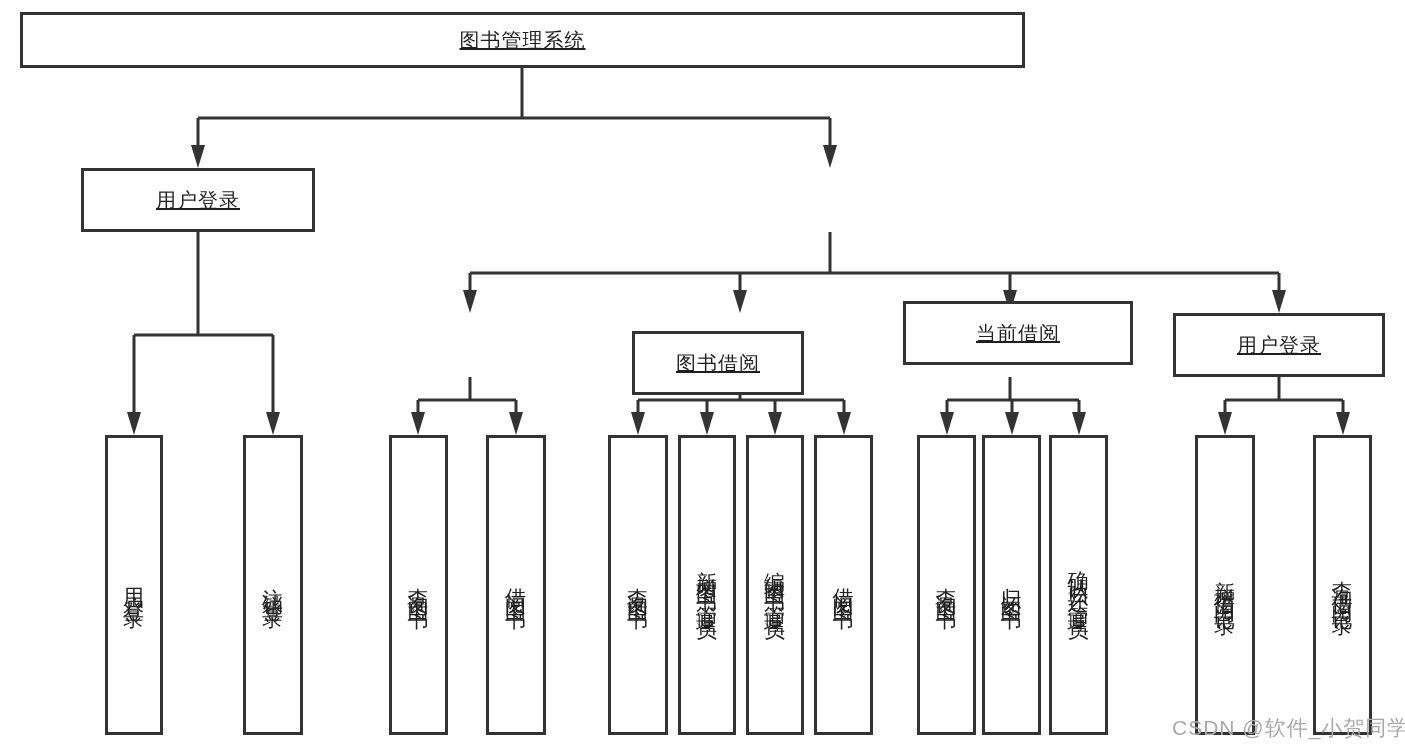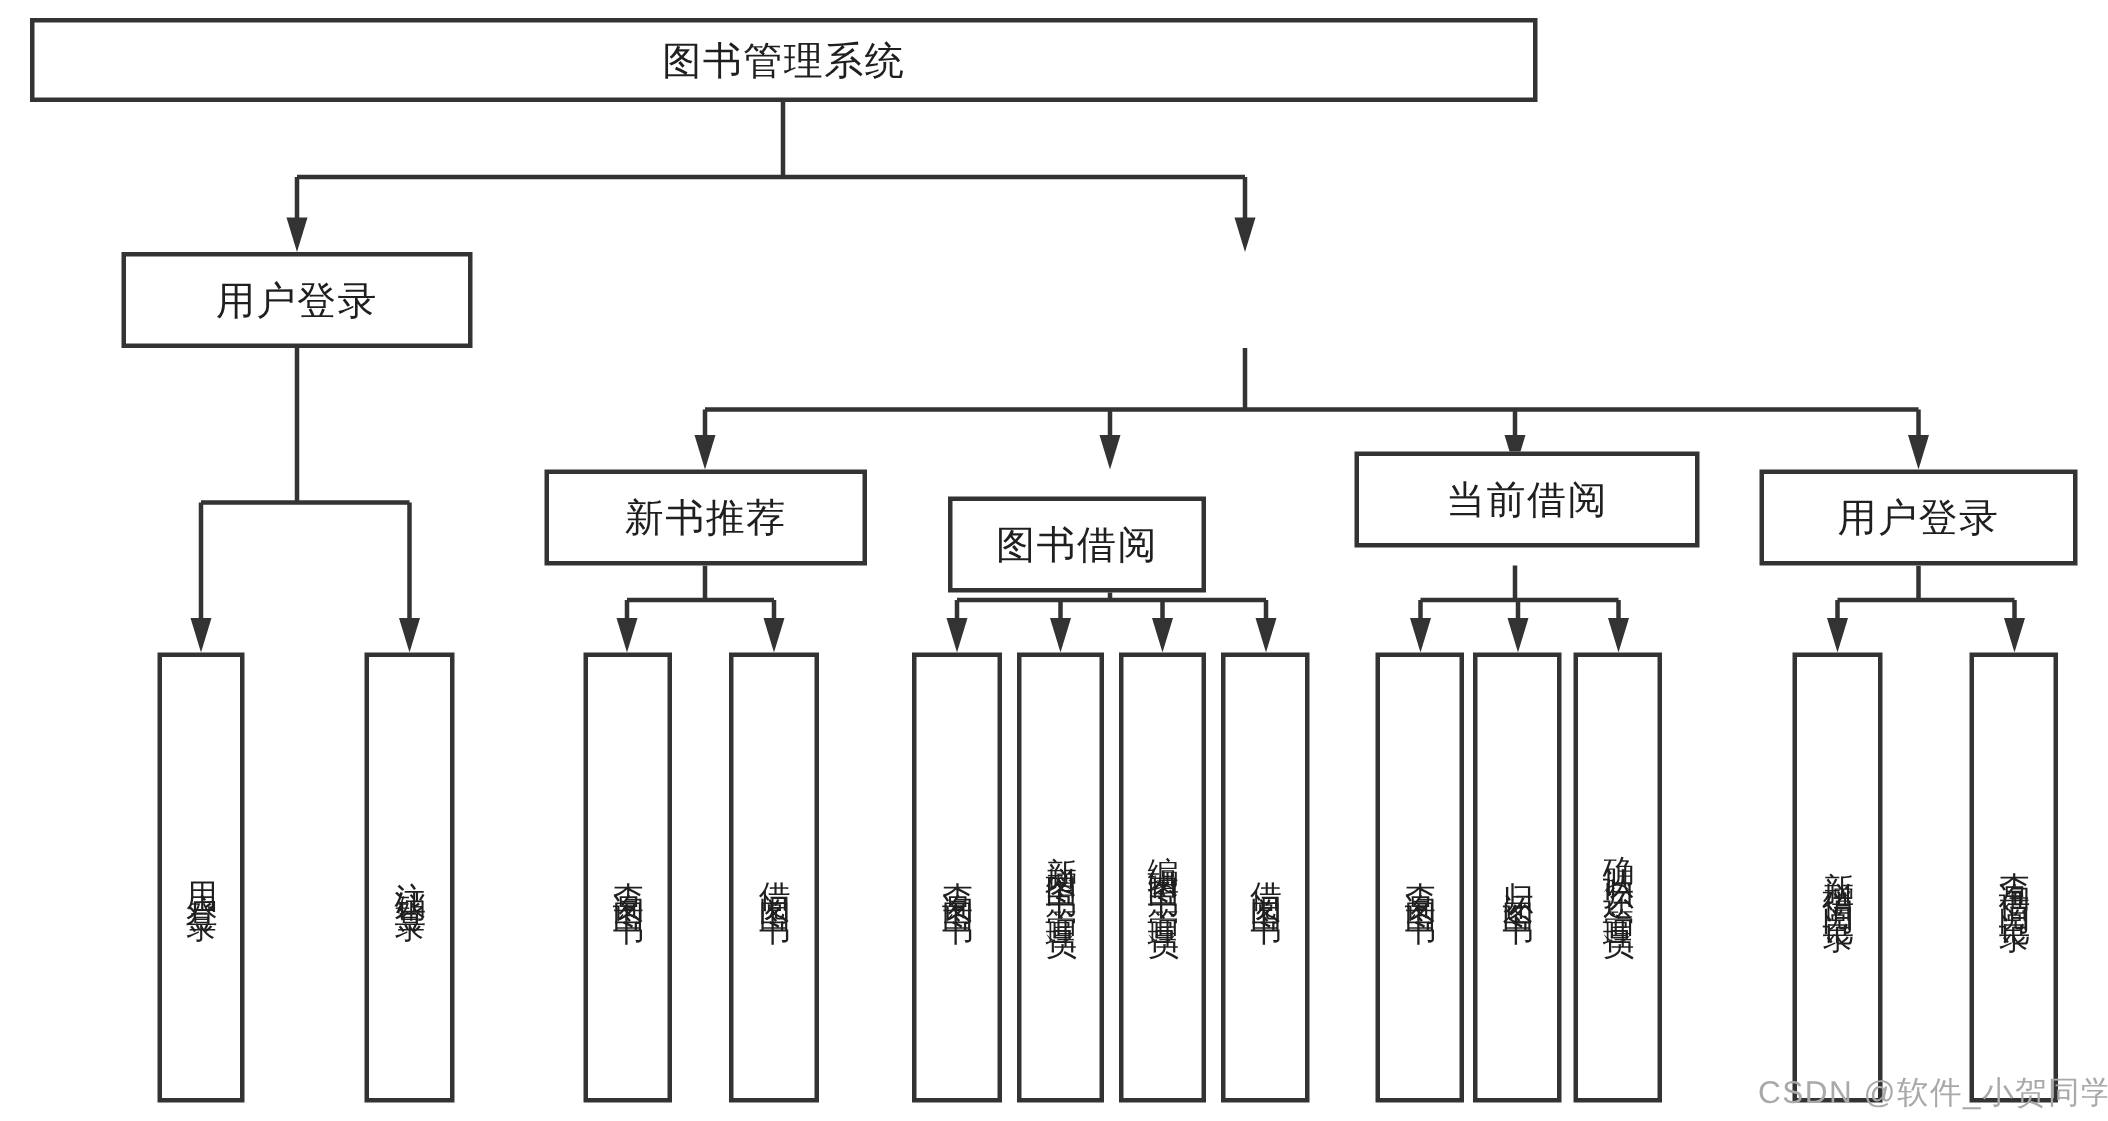--- a/index.html
+++ b/index.html
@@ -13,21 +13,21 @@
   .wires{position:absolute;left:0;top:0;}
   .wires path{stroke:var(--line,#333333);stroke-width:3;fill:none;}
   .wires polygon{fill:var(--line,#333333);stroke:none;}
   .box{
     position:absolute;box-sizing:border-box;
     border:3px solid var(--line,#333333);
     background:#ffffff;
     display:flex;align-items:center;justify-content:center;
     color:var(--text,#1f1f1f);
   }
-  .box.h{font-size:26px;letter-spacing:1px;white-space:nowrap;}
+  .box.h{font-size:20px;letter-spacing:1px;white-space:nowrap;text-decoration:underline;}
   .box.v{
     writing-mode:vertical-rl;
     text-orientation:mixed;
     font-size:21px;
     letter-spacing:7px;
     line-height:1;
   }
   .watermark{
     position:absolute;
     font-size:21px;
@@ -78,23 +78,20 @@
   </svg>
 
   <div class="box h" style="left:20px;top:12px;width:1005px;height:56px">
     <span>图书管理系统</span>
   </div>
 
   <div class="box h" style="left:81px;top:168px;width:234px;height:64px">
     <span>用户登录</span>
   </div>
 
-  <div class="box h" style="left:363px;top:313px;width:215px;height:64px">
-    <span>新书推荐</span>
-  </div>
   <div class="box h" style="left:632px;top:331px;width:172px;height:64px">
     <span>图书借阅</span>
   </div>
   <div class="box h" style="left:903px;top:301px;width:230px;height:64px">
     <span>当前借阅</span>
   </div>
   <div class="box h" style="left:1173px;top:313px;width:212px;height:64px">
     <span>用户登录</span>
   </div>
 

